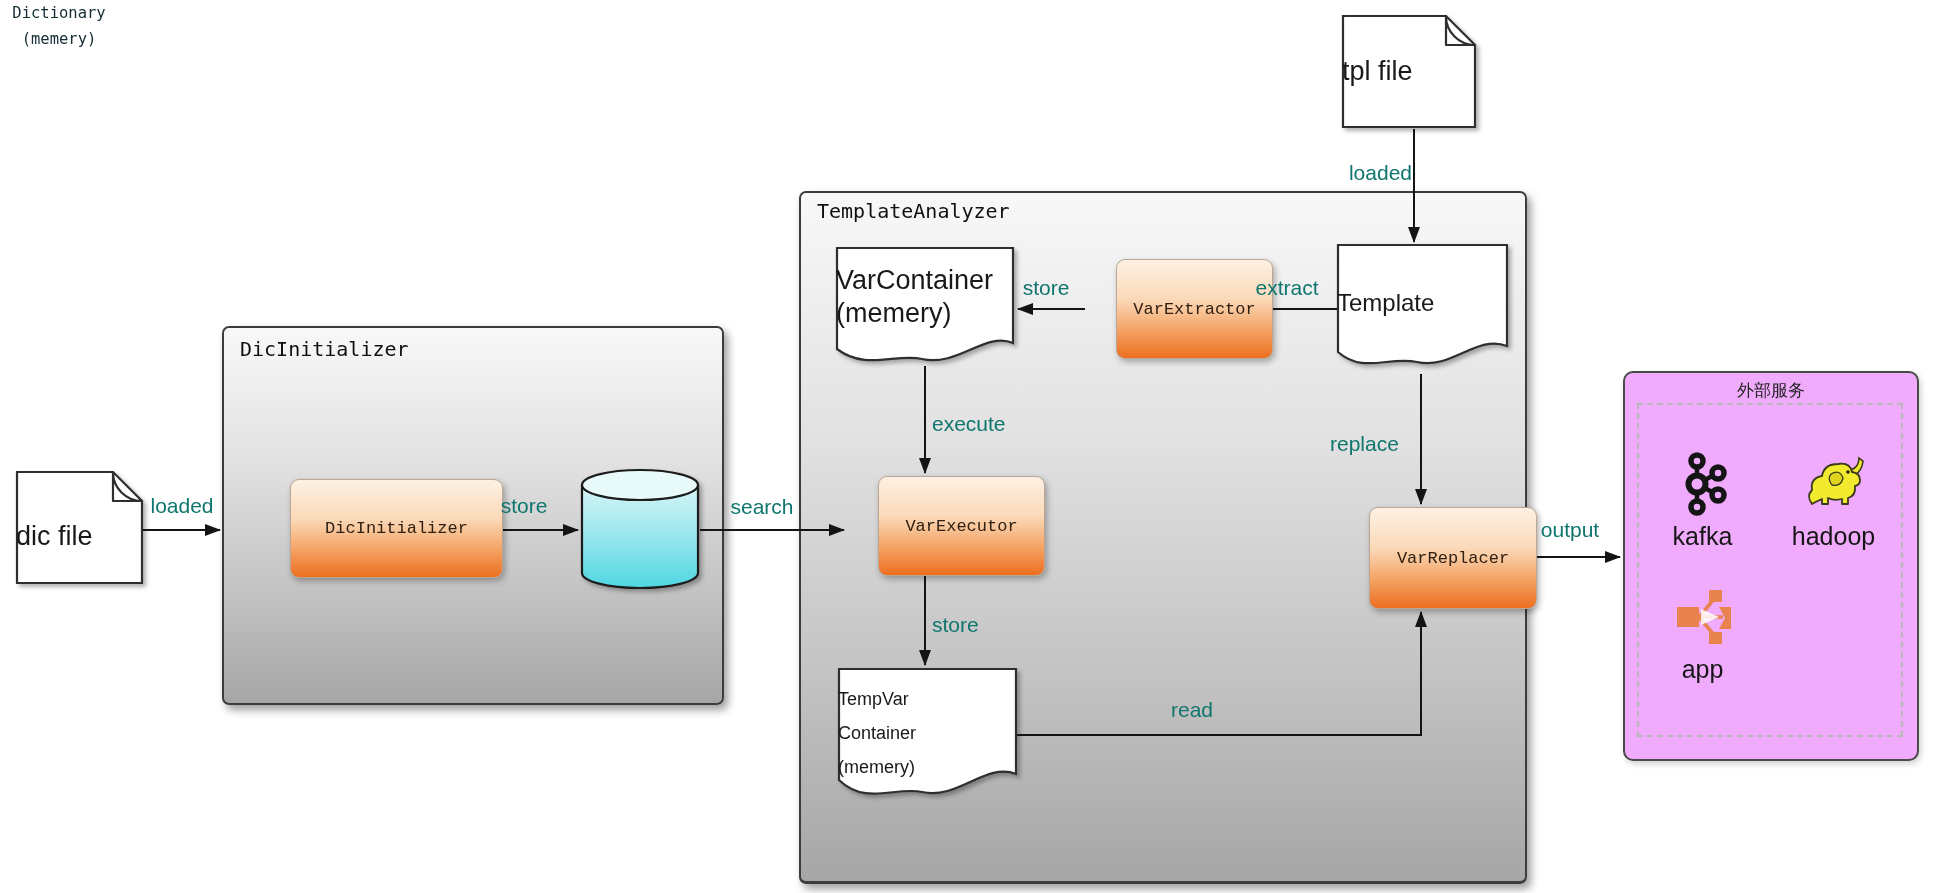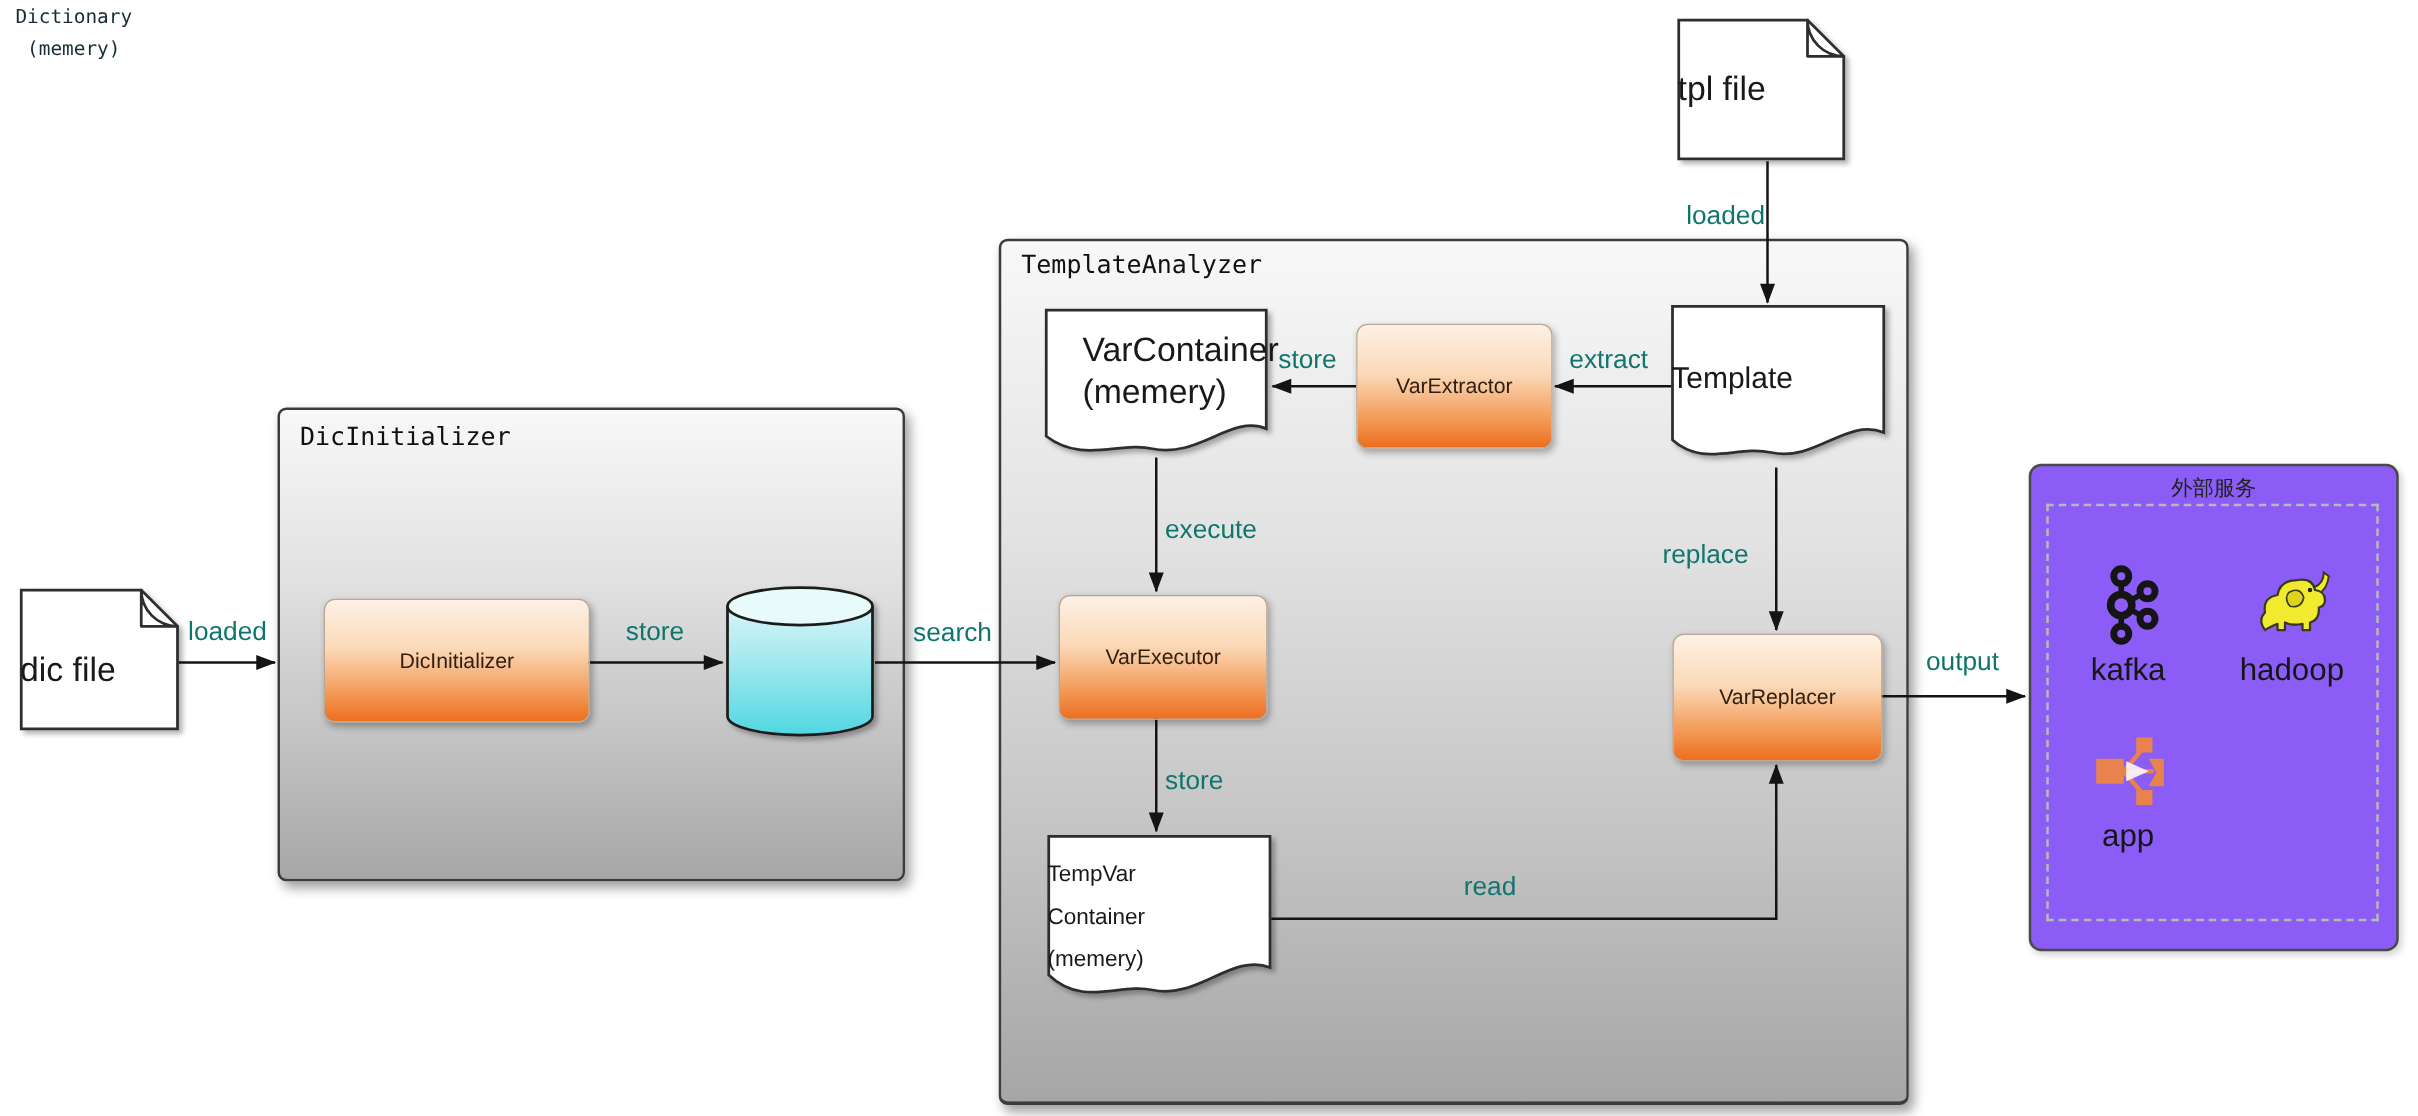--- a/index.html
+++ b/index.html
@@ -15,51 +15,51 @@
                font-size:20px;color:#101010;white-space:nowrap;}
   #ttl-dic{left:240px;top:337px;}
   #ttl-ta{left:817px;top:199px;}
   
   #shapes{position:absolute;left:0;top:0;z-index:2;pointer-events:none;}
   
   .node{position:absolute;z-index:3;border:1px solid #bda globally;border:1px solid #b9a694;border-radius:9px;
         background:linear-gradient(to bottom,#fdf1e4 0%,#fbd9b8 40%,#f4a263 72%,#ec6f1f 100%);
         box-shadow:2px 3px 6px rgba(0,0,0,.3);
         display:flex;align-items:center;justify-content:center;
-        font-family:Liberation Sans, sans-serif;font-size:17px;color:#302012;}
+        font-family:Liberation Mono, monospace;font-size:17px;color:#302012;margin-left:31px;}
   #nd-dicinit{left:259px;top:479px;width:211px;height:97px;}
   #nd-extractor{left:1085px;top:259px;width:155px;height:98px;}
   #nd-executor{left:847px;top:476px;width:165px;height:98px;}
   #nd-replacer{left:1338px;top:507px;width:166px;height:100px;}
   
   .doc-text{position:absolute;z-index:3;color:#191919;}
   #tx-dicfile{left:16px;top:521px;width:127px;font-size:27px;}
   #tx-tplfile{left:1342px;top:56px;width:134px;font-size:27px;}
-  #tx-varcontainer{left:836px;top:264px;width:178px;font-size:27px;line-height:33px;margin-left:30px;}
+  #tx-varcontainer{left:836px;top:264px;width:178px;font-size:27px;line-height:33px;}
   #tx-template{left:1337px;top:289px;width:176px;font-size:24px;}
   #tx-tempvar{left:838px;top:682px;width:179px;font-size:18px;line-height:34px;}
   #tx-cylinder{left:581px;top:513px;width:118px;font-family:"DejaVu Sans Mono", monospace;
                font-size:15.5px;line-height:26px;color:#142e33;text-align:center;}
   
   .elbl{position:absolute;z-index:3;font-size:21px;color:#0f766e;white-space:nowrap;}
   .c{text-align:center;}
   #lb-loaded-dic{left:140px;top:494px;width:84px;}
   #lb-store-dic{left:482px;top:494px;width:84px;}
   #lb-search{left:716px;top:495px;width:92px;}
   #lb-store-var{left:1004px;top:276px;width:84px;}
   #lb-extract{left:1240px;top:276px;width:94px;}
   #lb-execute{left:932px;top:412px;}
   #lb-loaded-tpl{left:1340px;top:161px;width:72px;text-align:right;}
   #lb-replace{left:1330px;top:432px;}
   #lb-store-temp{left:932px;top:613px;}
   #lb-read{left:1150px;top:698px;width:84px;}
   #lb-output{left:1530px;top:518px;width:80px;}
   
   #ext-panel{position:absolute;z-index:3;left:1623px;top:371px;width:292px;height:386px;
-             background:#8b5cf6;border:2px solid #4a4a4a;border-radius:10px;box-shadow:2px 3px 6px rgba(0,0,0,.18);}
+             background:#f0abfc;border:2px solid #4a4a4a;border-radius:10px;box-shadow:2px 3px 6px rgba(0,0,0,.18);}
   #ext-title{position:absolute;left:0;right:0;top:6px;text-align:center;font-size:17px;color:#222;}
   #ext-dashed{position:absolute;left:12px;top:30px;width:262px;height:330px;
               border:2px dashed #b8b8b8;}
   #svc-grid{position:absolute;left:12px;top:30px;width:262px;height:330px;
             display:grid;grid-template-columns:1fr 1fr;align-content:center;justify-items:center;
             row-gap:34px;}
   .svc{display:flex;flex-direction:column;align-items:center;gap:6px;}
   .svc-label{font-size:25px;color:#161616;}
 </style>
 </head>

